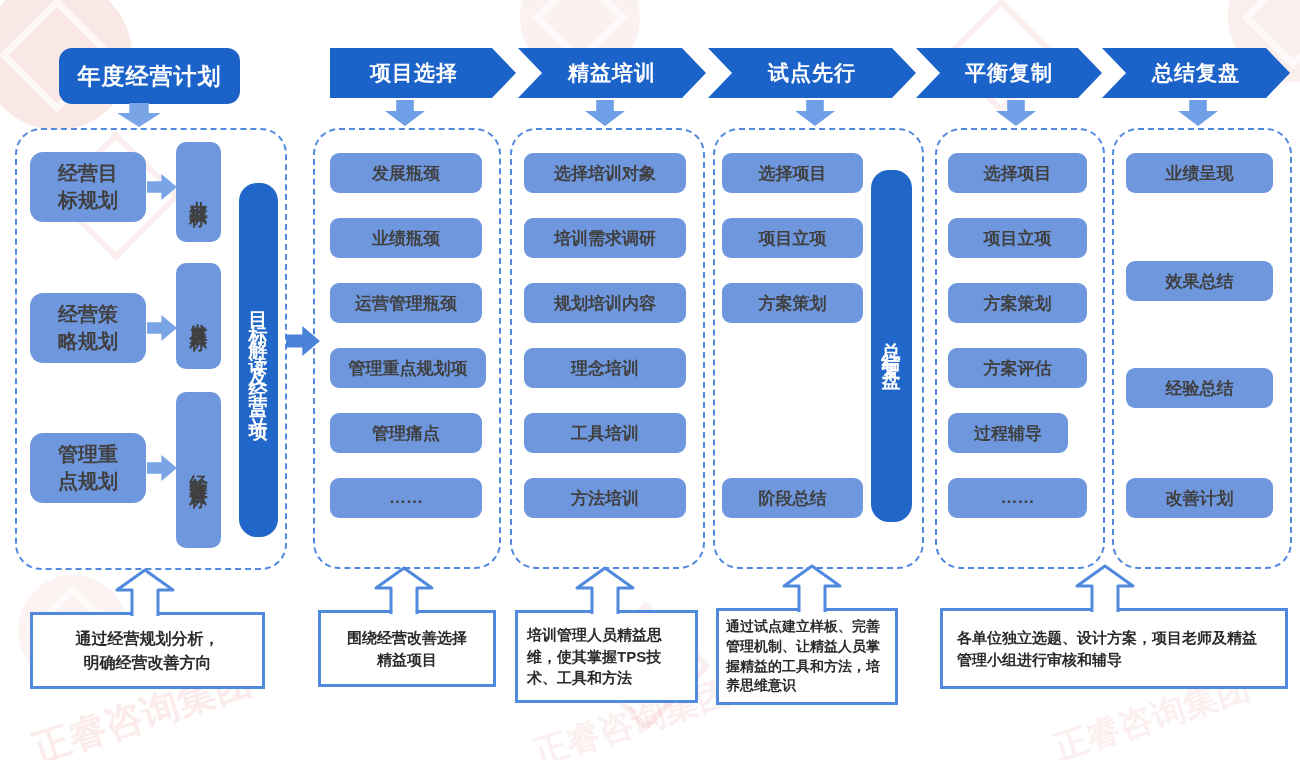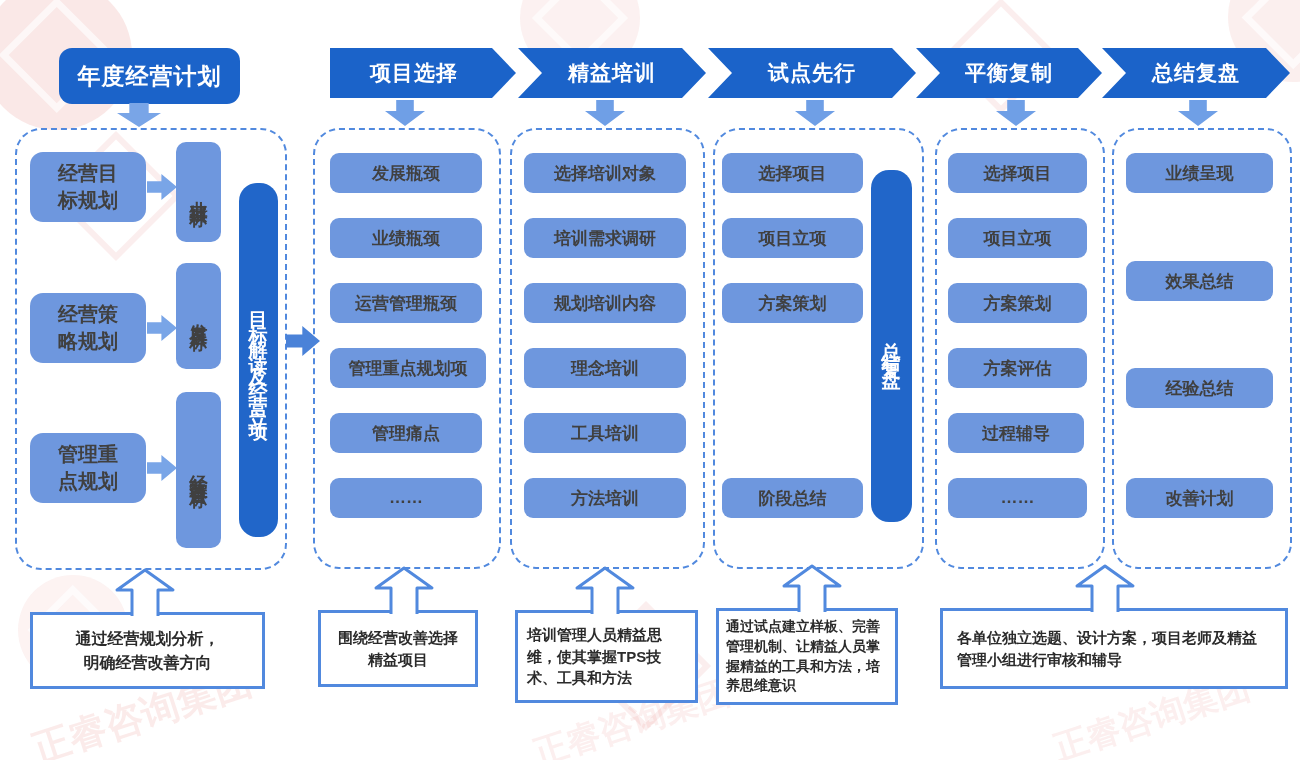--- a/index.html
+++ b/index.html
@@ -147,31 +147,31 @@
   <div class="abs box-med stage-item" style="left:722px;top:283px;width:141px;">方案策划</div>
   <div class="abs box-med stage-item" style="left:722px;top:478px;width:141px;">阶段总结</div>
   <div class="abs vbar" style="left:871px;top:170px;width:41px;height:352px;">
     <span class="vtext" style="font-size:19px;letter-spacing:10px;">总结复盘</span>
   </div>
 
   <div class="abs box-med stage-item" style="left:948px;top:153px;width:139px;">选择项目</div>
   <div class="abs box-med stage-item" style="left:948px;top:218px;width:139px;">项目立项</div>
   <div class="abs box-med stage-item" style="left:948px;top:283px;width:139px;">方案策划</div>
   <div class="abs box-med stage-item" style="left:948px;top:348px;width:139px;">方案评估</div>
-  <div class="abs box-med stage-item" style="left:948px;top:413px;width:136px;">过程辅导</div>
+  <div class="abs box-med stage-item" style="left:948px;top:413px;width:120px;">过程辅导</div>
   <div class="abs box-med stage-item" style="left:948px;top:478px;width:139px;">……</div>
 
   <div class="abs box-med stage-item" style="left:1126px;top:153px;width:147px;">业绩呈现</div>
   <div class="abs box-med stage-item" style="left:1126px;top:261px;width:147px;">效果总结</div>
   <div class="abs box-med stage-item" style="left:1126px;top:368px;width:147px;">经验总结</div>
   <div class="abs box-med stage-item" style="left:1126px;top:478px;width:147px;">改善计划</div>
 
   <div class="abs note centered" style="left:30px;top:612px;width:235px;height:77px;font-size:16px;">通过经营规划分析，
 明确经营改善方向</div>
-  <div class="abs note centered" style="left:318px;top:610px;width:160px;height:77px;font-size:15px;">围绕经营改善选择
+  <div class="abs note centered" style="left:318px;top:610px;width:178px;height:77px;font-size:15px;">围绕经营改善选择
 精益项目</div>
   <div class="abs note lefty" style="left:515px;top:610px;width:183px;height:93px;font-size:15px;padding:6px 9px;">培训管理人员精益思维，使其掌握TPS技术、工具和方法</div>
   <div class="abs note lefty" style="left:716px;top:608px;width:182px;height:97px;font-size:14px;padding:6px 7px;line-height:1.42;">通过试点建立样板、完善管理机制、让精益人员掌握精益的工具和方法，培养思维意识</div>
   <div class="abs note lefty" style="left:940px;top:608px;width:348px;height:81px;font-size:15px;padding:8px 14px;">各单位独立选题、设计方案，项目老师及精益管理小组进行审核和辅导</div>
 
   <svg class="abs uparrow" style="left:113px;top:568px;" width="64" height="48" viewBox="0 0 64 48">
       <path d="M19,48 L19,22 L4,22 L32,2 L60,22 L45,22 L45,48" fill="#ffffff" stroke="#5189de" stroke-width="3" stroke-linejoin="round"></path>
     </svg>
   <svg class="abs uparrow" style="left:372px;top:566px;" width="64" height="48" viewBox="0 0 64 48">
       <path d="M19,48 L19,22 L4,22 L32,2 L60,22 L45,22 L45,48" fill="#ffffff" stroke="#5189de" stroke-width="3" stroke-linejoin="round"></path>

